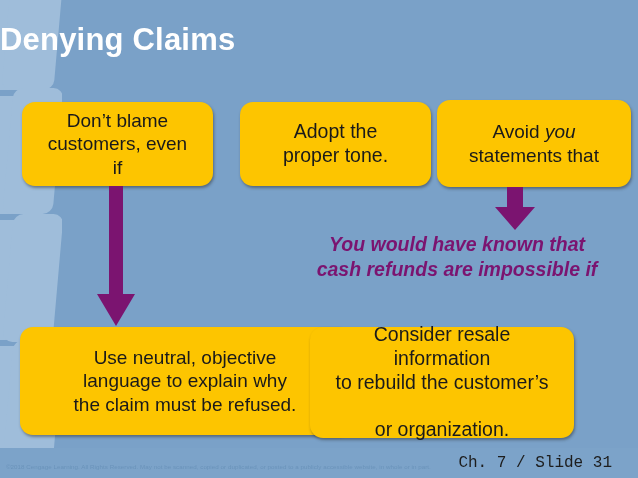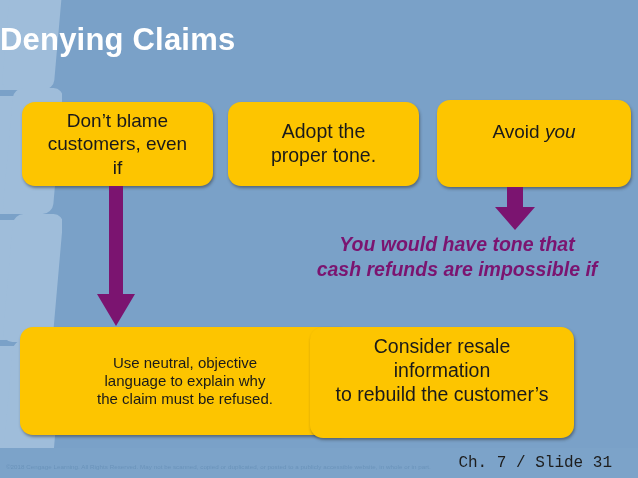--- a/index.html
+++ b/index.html
@@ -75,23 +75,23 @@
     align-items: center;
     justify-content: center;
     text-align: center;
     line-height: 1.22;
     box-sizing: border-box;
     padding: 4px 25px;
   }
   .ybox .txt { display: block; width: 100%; }
 
   #box-dont-blame   { left: 22px;  top: 102px; width: 191px; height: 84px; font-size: 19px; }
-  #box-proper-tone  { left: 228px; top: 102px; width: 191px; height: 84px; font-size: 19.5px; }
+  #box-proper-tone  { left: 240px; top: 102px; width: 191px; height: 84px; font-size: 19.5px; }
   #box-avoid-you    { left: 437px; top: 100px; width: 194px; height: 87px; font-size: 19px; text-align: center; }
-  #box-neutral      { left: 20px;  top: 327px; width: 330px; height: 108px; font-size: 15px; }
+  #box-neutral      { left: 20px;  top: 327px; width: 330px; height: 108px; font-size: 19px; }
   #box-resale       { left: 310px; top: 327px; width: 264px; height: 111px; font-size: 19.5px; }
 
   .ital { font-style: italic; }
 
   
   .arrow {
     position: absolute;
     pointer-events: none;
   }
   #arrow-left  { left: 95px;  top: 186px; width: 42px;  height: 142px; }
@@ -160,50 +160,51 @@
   <div class="ybox" id="box-proper-tone">
     <span class="txt">
       <span>Adopt the</span><br>
       <span>proper tone.</span>
     </span>
   </div>
 
   <div class="ybox" id="box-avoid-you">
     <span class="txt">
       <span>Avoid </span><span class="ital">you</span><br>
-      <br>
+      <span>statements that</span><br>
     </span>
   </div>
 
   <svg class="arrow" id="arrow-left" viewBox="0 0 42 142">
     <polygon points="14,0 28,0 28,108 40,108 21,140 2,108 14,108" fill="#7b1470"></polygon>
   </svg>
 
   <svg class="arrow" id="arrow-right" viewBox="0 0 42 44">
     <polygon points="13,0 29,0 29,20 41,20 21,43 1,20 13,20" fill="#7b1470"></polygon>
   </svg>
 
   <div class="quote">
-    <span>You would have tone that</span><br>
+    <span>You would have known that</span><br>
     <span>cash refunds are impossible if</span><br>
   </div>
 
   <div class="ybox" id="box-neutral">
     <span class="txt">
       <span>Use neutral, objective</span><br>
       <span>language to explain why</span><br>
       <span>the claim must be refused.</span>
     </span>
   </div>
 
   <div class="ybox" id="box-resale">
     <span class="txt">
       <span>Consider resale information</span><br>
       <span>to rebuild the customer’s</span><br>
       <br>
+      <span>or organization.</span>
     </span>
   </div>
 
   <div class="footer-strip"></div>
   <div class="copyright">©2018 Cengage Learning. All Rights Reserved. May not be scanned, copied or duplicated, or posted to a publicly accessible website, in whole or in part.</div>
   <div class="slide-ref">Ch. 7 / Slide 31</div>
 
 </div>
 
 </body></html>

